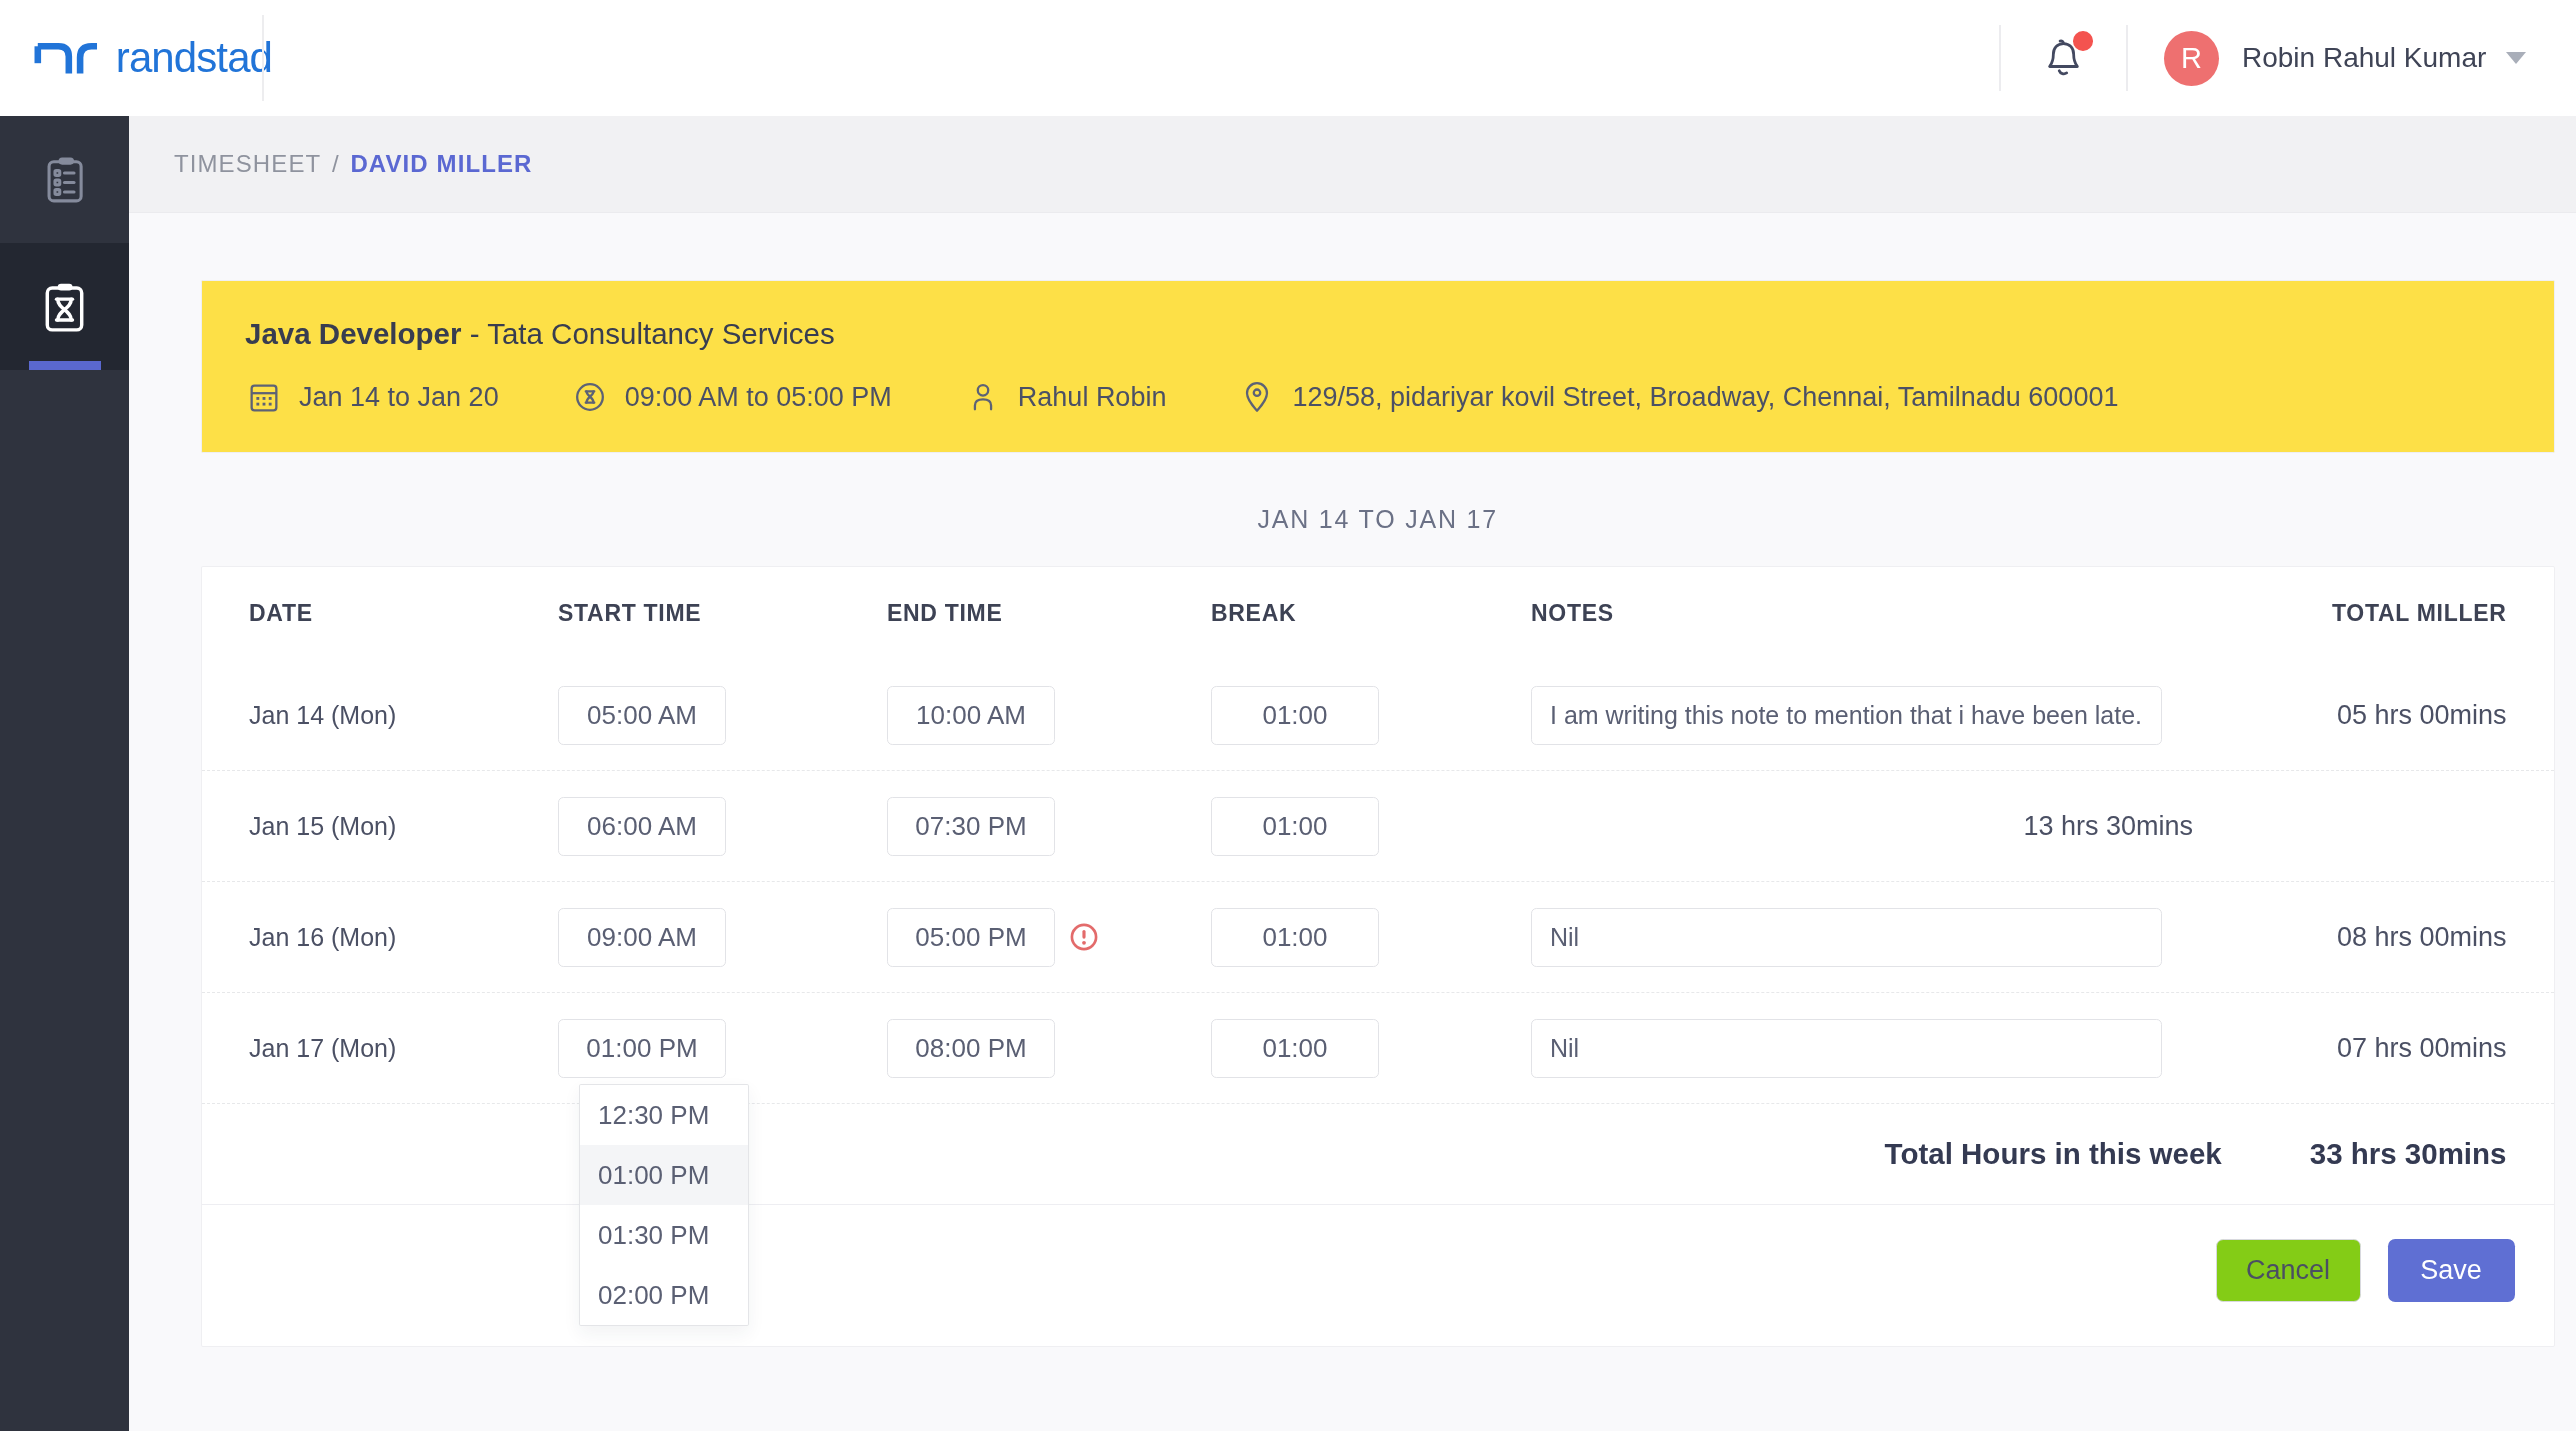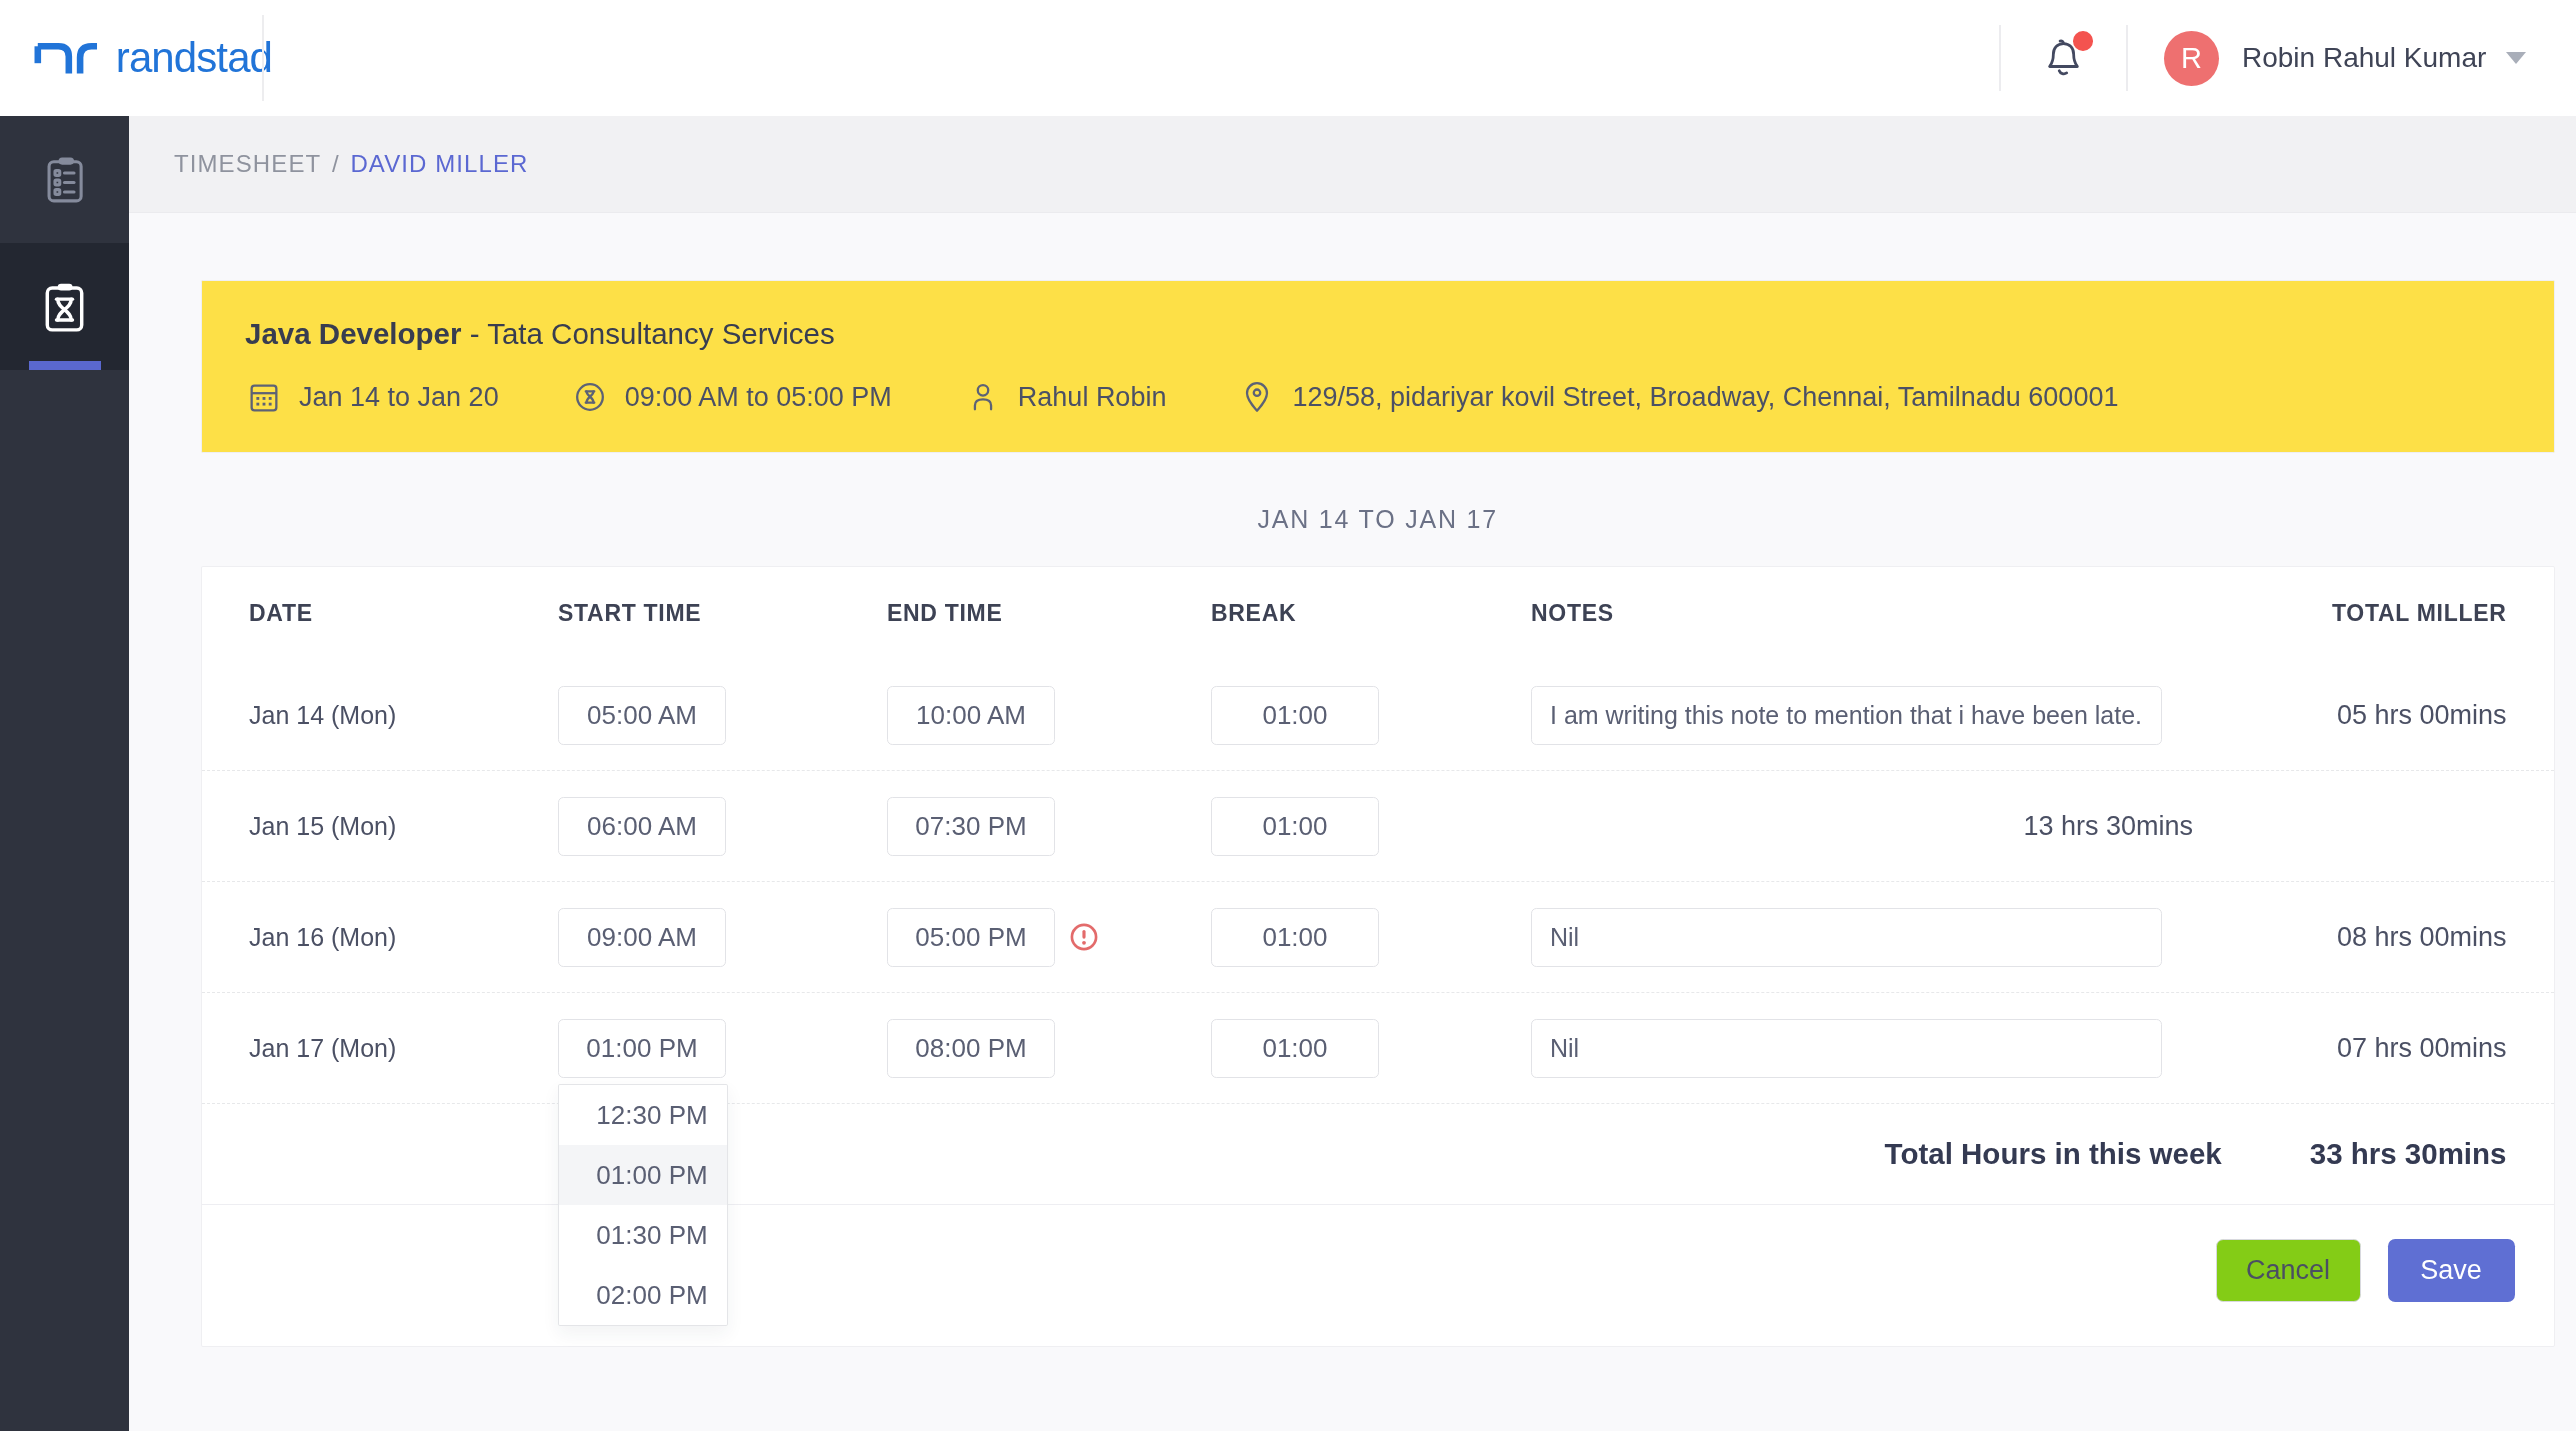--- a/index.html
+++ b/index.html
@@ -42,21 +42,21 @@
   .side-indicator { position: absolute; bottom: 0; left: 29px; width: 72px; height: 9px; background: #5a68cf; }
 
   
   .main { position: absolute; top: 116px; left: 129px; right: 0; bottom: 0; background: #f9f9fb; }
   .breadcrumb-bar {
     height: 97px; background: #f1f1f3; border-bottom: 1.8px solid #ebebee;
     display: flex; align-items: center; padding-left: 45px;
     font-size: 24px; letter-spacing: 1.1px; color: #8f939e; font-weight: 500;
   }
   .breadcrumb-bar .sep { margin: 0 10.7px; }
-  .breadcrumb-bar .current { color: #5b68d2; font-weight: 400; }
+  .breadcrumb-bar .current { color: #5b68d2; font-weight: 700; }
 
   .content { padding: 67px 21.5px 0 72px; }
 
   
   .job-card { background: #fde047; border: 0.9px solid #efeff2; border-radius: 1.8px; height: 173px; padding: 36px 43px 0 43px; }
   .job-title { font-size: 29.5px; color: #383d50; }
   .job-role { font-weight: 700; }
   .job-meta { display: flex; align-items: center; margin-top: 27px; gap: 72px; }
   .meta-item { display: flex; align-items: center; gap: 16px; font-size: 27px; color: #4b5065; }
   .meta-item svg { flex: 0 0 auto; }
@@ -93,24 +93,23 @@
     height: 144px; border-top: 1.8px solid #eeeef2;
     display: flex; justify-content: flex-end; gap: 27px; padding: 34px 39px 0 0;
   }
   .btn { height: 63px; border-radius: 7.2px; font-size: 27px; cursor: pointer;
          font-family: "Liberation Sans", "DejaVu Sans", sans-serif; }
   .btn-cancel { width: 145px; background: #84cc16; border: 1.8px solid #d8d9de; color: #4a4f63; }
   .btn-save { width: 127px; background: #5f6fd3; border: none; color: #ffffff; }
 
   
   .dropdown {
-    position: absolute; left: 356px; top: 517px; width: 170px; z-index: 5;
+    position: absolute; left: 377px; top: 517px; width: 170px; z-index: 5;
     background: #ffffff; border: 1.8px solid #e4e5e8; border-radius: 1.8px;
     box-shadow: 0 7.2px 18px rgba(40,44,63,0.06);
-    text-align: center;
   }
   .opt { height: 60px; line-height: 60px; padding-left: 18px; font-size: 26px; color: #5a5f73; cursor: pointer; }
   .opt.hl { background: #f4f5f7; }
 
   svg { display: block; }
 </style>
 </head>
 <body>
 
 <div class="app">

